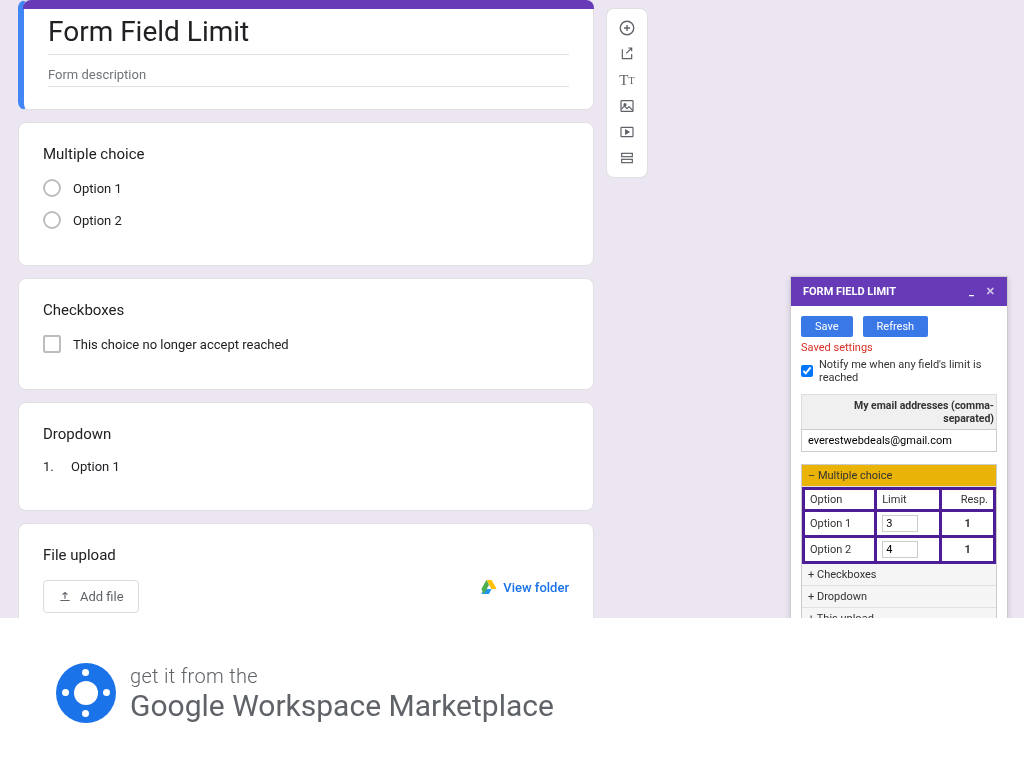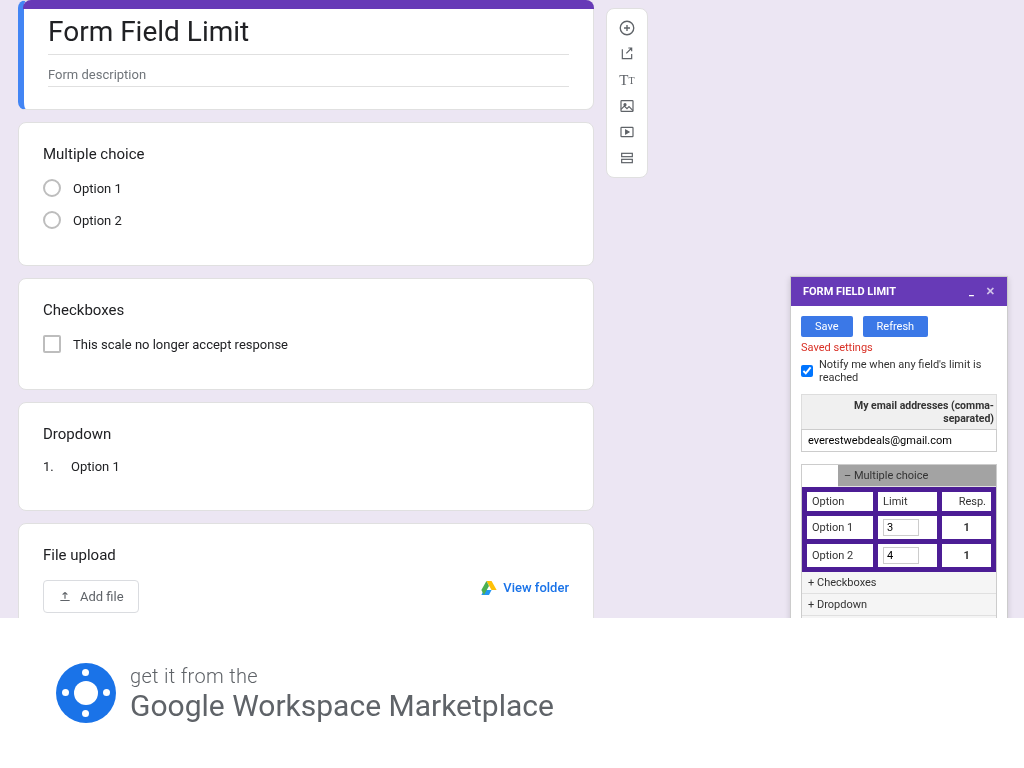--- a/index.html
+++ b/index.html
@@ -11,43 +11,43 @@
 .title-card:before { content:""; position:absolute; left:-1px; right:-1px; top:-1px; height:9px; background:#673ab7; border-radius:8px 8px 0 0; }
 .form-title { font-size: 28px; font-weight: 400; color:#202124; padding-bottom: 6px; border-bottom:1px solid #e0e0e0; margin-bottom:8px;}
 .form-desc { font-size: 13px; color:#70757a; padding:4px 0; border-bottom:1px solid #e0e0e0;}
 .q-title { font-size: 15px; color:#202124; margin-bottom: 16px; }
 .opt-row { display:flex; align-items:center; margin-bottom: 14px; font-size:13px; color:#202124;}
 .radio { width:18px; height:18px; border:2px solid #bdbdbd; border-radius:50%; margin-right:12px; flex-shrink:0;}
 .check { width:18px; height:18px; border:2px solid #bdbdbd; border-radius:2px; margin-right:12px; flex-shrink:0;}
 .num { width:18px; margin-right:10px; font-size:13px; color:#202124;}
 .addfile { display:inline-flex; align-items:center; border:1px solid #dadce0; border-radius:4px; padding:8px 14px; font-size:13px; color:#5f6368; cursor:pointer;}
 .upload-icon { margin-right:8px; color:#5f6368;}
-.viewfolder { float:right; display:inline-flex; align-items:flex-end; color:#1a73e8; font-size:13px; font-weight:500; cursor:pointer;}
+.viewfolder { float:right; display:inline-flex; align-items:flex-start; color:#1a73e8; font-size:13px; font-weight:500; cursor:pointer;}
 .drive-icon { margin-right:6px;}
 .scale-row { display:flex; justify-content:space-around; padding:0 30px; font-size:13px; color:#202124;}
 
 .floating { position:absolute; left:606px; top:8px; width:42px; background:#fff; border:1px solid #e0e0e0; border-radius:8px; display:flex; flex-direction:column; align-items:center; padding:6px 0;}
 .fbtn { width:30px; height:26px; display:flex; align-items:center; justify-content:center; color:#5f6368; cursor:pointer; font-size:16px;}
 
 .panel { position:absolute; right:16px; top:276px; width:218px; background:#fff; border:1px solid #ccc; box-shadow:0 2px 6px rgba(0,0,0,.15);}
 .panel-hdr { background:#673ab7; color:#fff; padding:8px 12px; font-size:11px; font-weight:700; display:flex; align-items:center; justify-content:space-between;}
 .panel-hdr .win { display:flex; gap:12px; align-items:center;}
 .panel-body { padding:10px; font-size:11px; color:#333;}
 .pbtns { display:flex; gap:10px; margin-bottom:4px;}
 .pbtn { background:#3b78e7; color:#fff; border:none; padding:4px 14px; font-size:11px; border-radius:2px; cursor:pointer;text-align:right;}
 .saved { color:#d93025; font-size:11px; margin-bottom:4px;}
 .notify-row { display:flex; align-items:center; gap:6px; margin-bottom:10px;}
 .notify-row input { width:12px; height:12px;}
 .email-lbl { font-weight:700; background:#f0f0f0; padding:4px 2px; border:1px solid #ddd; border-bottom:none; font-size:10.5px;text-align:right;}
 .email-inp { width:100%; padding:4px 6px; font-size:11px; border:1px solid #ccc; margin-bottom:12px;}
 .acc { border:1px solid #ccc; }
 .acc-hdr { padding:4px 6px; font-size:11px; background:#f5f5f5; border-bottom:1px solid #e0e0e0; cursor:pointer;}
-.acc-hdr.open { background:#a3a3a3;margin-left:36px;}
+.acc-hdr.open { background:#eab308;}
 .ltbl { width:100%; border-collapse:collapse; font-size:11px;}
-.ltbl th, .ltbl td { border:5px solid #4c1d95; padding:3px 5px; text-align:left; font-weight:400;}
+.ltbl th, .ltbl td { border:3px solid #4c1d95; padding:3px 5px; text-align:left; font-weight:400;}
 .ltbl td:nth-child(2) input { width:36px; font-size:11px; border:1px solid #ccc; padding:1px 3px;}
 .ltbl td:nth-child(3) { text-align:center; font-weight:700;}
 .ltbl th:nth-child(3) { text-align:right;}
 
 .footer { position:absolute; left:0; top:618px; width:1024px; height:150px; background:#fff; display:flex; align-items:center; padding-left:56px; gap:14px;}
 .ft-icon { width:60px; height:60px; border-radius:50%; background:#1a73e8; position:relative;}
 .ft-icon .hole { position:absolute; width:24px; height:24px; background:#fff; border-radius:50%; top:18px; left:18px;}
 .ft-icon .dot { position:absolute; width:7px; height:7px; background:#fff; border-radius:50%;}
 .ft-icon .d1{top:6px;left:26px;} .ft-icon .d2{bottom:6px;left:26px;} .ft-icon .d3{left:6px;top:26px;} .ft-icon .d4{right:6px;top:26px;}
 .ft-text .l1 { font-size:20px; color:#5f6368; font-weight:300; letter-spacing:0.3px;}
@@ -72,21 +72,21 @@
     <div class="opt-row">
       <span class="radio"></span>
       <span>Option 2</span>
     </div>
   </div>
 
   <div class="card">
     <div class="q-title">Checkboxes</div>
     <div class="opt-row">
       <span class="check"></span>
-      <span>This scale no longer accept response</span>
+      <span>This choice no longer accept reached</span>
     </div>
   </div>
 
   <div class="card">
     <div class="q-title">Dropdown</div>
     <div class="opt-row">
       <span class="num">1.</span>
       <span>Option 1</span>
     </div>
   </div>

